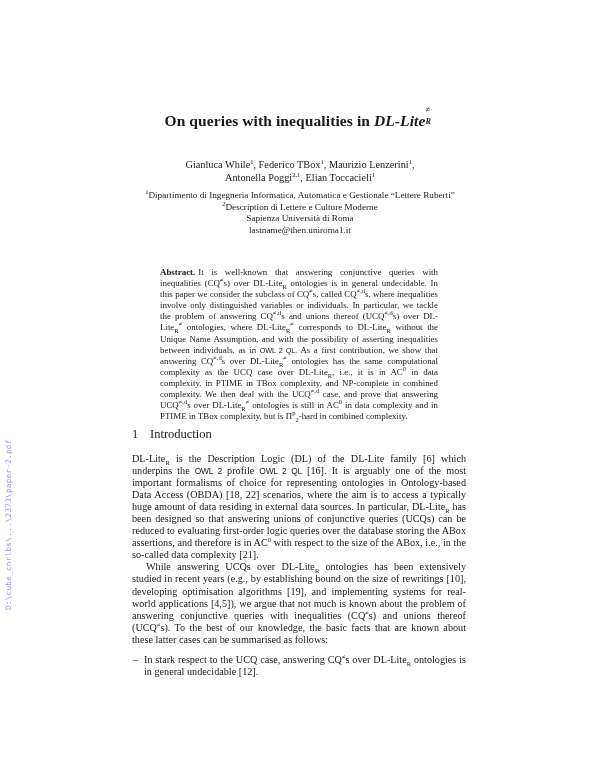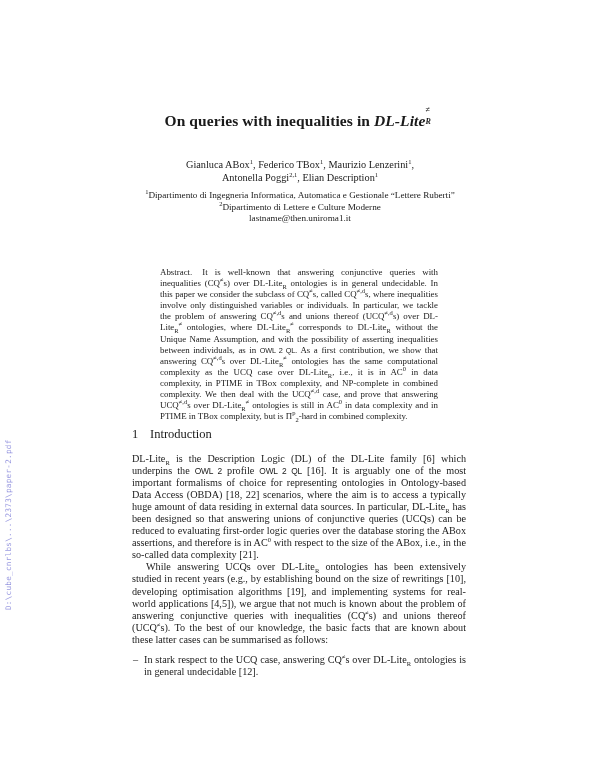--- a/index.html
+++ b/index.html
@@ -26,21 +26,21 @@
     }
     sup.s { font-size:6.5px; vertical-align:super; line-height:0; }
     sub.s { font-size:6.5px; vertical-align:sub; line-height:0; }
     .it { }
     .mono { font-family:Liberation Sans, sans-serif; font-size:0.82em; letter-spacing:-0.2px; }
     .sc { font-variant:small-caps;margin-top:27px; }
     .abstract {
       position:absolute; top:267px; left:160px; width:278px;
       font-size:8.9px; line-height:11.1px; text-align:justify;
     }
-    .abstract .lbl { font-weight:normal; margin-right:10px; }
+    .abstract .lbl { font-weight:bold; margin-right:3px; }
     .section {
       position:absolute; top:427px; left:132px; font-weight:normal; font-size:12.5px;
     }
     .section .num { display:inline-block; width:18px; }
     .body {
       position:absolute; top:453px; left:132px; width:334px;
       font-size:10.2px; line-height:12.05px; text-align:justify;
     }
     .body p { margin:0; }
     .body p.indent { text-indent:14px; }
@@ -60,33 +60,34 @@
 <div class="page">
 
   <div class="watermark">D:\cube_cnrlbs\...\2373\paper-2.pdf</div>
 
   <div class="title">
     <span>On queries with inequalities in </span><span class="it">DL-Lite</span><span class="supsub"><span class="sp">≠</span><span class="sb">R</span></span>
   </div>
 
   <div class="authors">
     <div>
-      <span>Gianluca ABox</span><sup class="s">1</sup>,
+      <span>Gianluca While</span><sup class="s">1</sup>,
       <span>Federico TBox</span><sup class="s">1</sup>,
       <span>Maurizio Lenzerini</span><sup class="s">1</sup>,
     </div>
     <div>
       <span>Antonella Poggi</span><sup class="s">2,1</sup>,
-      <span>Elian Description</span><sup class="s">1</sup>
+      <span>Elian Toccacieli</span><sup class="s">1</sup>
     </div>
   </div>
 
   <div class="affil">
     <div><sup class="s">1</sup><span>Dipartimento di Ingegneria Informatica, Automatica e Gestionale “Lettere Ruberti”</span></div>
-    <div><sup class="s">2</sup><span>Dipartimento di Lettere e Culture Moderne</span></div>
+    <div><sup class="s">2</sup><span>Description di Lettere e Culture Moderne</span></div>
+    <div>Sapienza Università di Roma</div>
     <div><span class="it">lastname</span><span>@then.uniroma1.it</span></div>
   </div>
 
   <div class="abstract">
     <span class="lbl">Abstract.</span><span>It is well-known that answering conjunctive queries with inequalities (CQ</span><sup class="s">≠</sup><span>s) over </span><span class="it">DL-Lite</span><sub class="s it">R</sub><span> ontologies is in general undecidable. In this paper we consider the subclass of CQ</span><sup class="s">≠</sup><span>s, called CQ</span><sup class="s">≠,d</sup><span>s, where inequalities involve only distinguished variables or individuals. In particular, we tackle the problem of answering CQ</span><sup class="s">≠,d</sup><span>s and unions thereof (UCQ</span><sup class="s">≠,d</sup><span>s) over </span><span class="it">DL-Lite</span><sub class="s it">R</sub><sup class="s">≠</sup><span> ontologies, where </span><span class="it">DL-Lite</span><sub class="s it">R</sub><sup class="s">≠</sup><span> corresponds to </span><span class="it">DL-Lite</span><sub class="s it">R</sub><span> without the Unique Name Assumption, and with the possibility of asserting inequalities between individuals, as in </span><span class="mono">OWL 2 QL</span><span>. As a first contribution, we show that answering CQ</span><sup class="s">≠,d</sup><span>s over </span><span class="it">DL-Lite</span><sub class="s it">R</sub><sup class="s">≠</sup><span> ontologies has the same computational complexity as the UCQ case over </span><span class="it">DL-Lite</span><sub class="s it">R</sub><span>, i.e., it is in AC</span><sup class="s">0</sup><span> in data complexity, in P</span><span class="sc">TIME</span><span> in TBox complexity, and NP-complete in combined complexity. We then deal with the UCQ</span><sup class="s">≠,d</sup><span> case, and prove that answering UCQ</span><sup class="s">≠,d</sup><span>s over </span><span class="it">DL-Lite</span><sub class="s it">R</sub><sup class="s">≠</sup><span> ontologies is still in AC</span><sup class="s">0</sup><span> in data complexity and in P</span><span class="sc">TIME</span><span> in TBox complexity, but is </span><span class="it">Π</span><sup class="s it">p</sup><sub class="s">2</sub><span>-hard in combined complexity.</span>
   </div>
 
   <div class="section">
     <span class="num">1</span><span>Introduction</span>
   </div>

